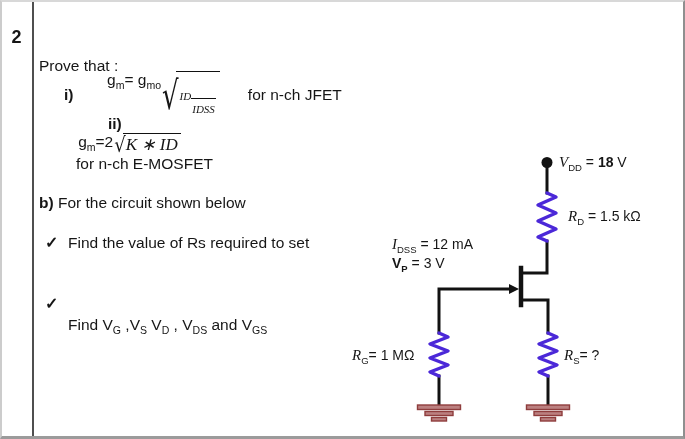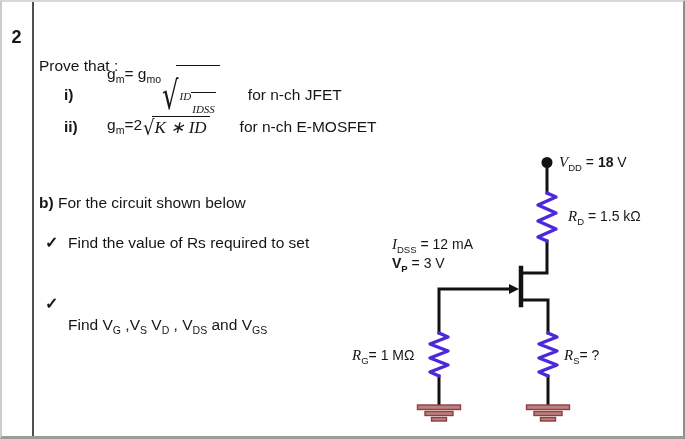--- a/index.html
+++ b/index.html
@@ -23,21 +23,21 @@
   .fexpr { font-size:15.5px; display:flex; align-items:flex-start; }
   .sqrt { display:inline-flex; align-items:center; margin-left:1px; }
   .sqrt .sign { font-family:"DejaVu Sans", sans-serif; margin-right:-3px; }
   .sqrt.big .sign { font-size:26px; transform:scaleY(1.5); transform-origin:55% 50%; }
   .sqrt.big .content { border-top:1.7px solid #111; padding:2px 4px 0 4px; }
   .sqrt.small .sign { font-size:18px; transform:scaleY(1.15); }
   .sqrt.small .content { border-top:1.7px solid #111; padding:0 3px 0 3px;
       font-family:"Liberation Serif", serif; font-style:italic; font-size:17px; }
   .frac { display:inline-flex; flex-direction:row; align-items:center;
       font-family:"Liberation Serif", serif; font-style:italic; font-size:11px; line-height:13px; }
-  .frac .bot { border-top:1.3px solid #111; padding:10px 1px;margin-top:24px; }
+  .frac .bot { border-top:1.3px solid #111; padding:4px 1px;margin-top:24px; }
   .fnote { font-size:15.5px; }
 
   .check { font-size:16px; font-weight:bold; }
 
   
   .clabel { font-size:14px; white-space:nowrap; }
   .clabel i { font-family:"Liberation Serif", serif; font-style:italic; font-size:15px; }
 </style>
 </head>
 <body>
@@ -59,21 +59,21 @@
           <span class="frac">
             <span class="top">ID</span>
             <span class="bot">IDSS</span>
           </span>
         </span>
       </span>
     </span>
     <span class="fnote" style="margin-left:28px;">for n-ch JFET</span>
   </div>
 
-  <div class="abs frow" style="left:62px; top:113px; height:24px;">
+  <div class="abs frow" style="left:44px; top:113px; height:24px;flex-direction:column;">
     <span class="fnum" style="width:43px;">ii)</span>
     <span class="fexpr">
       <span>g<sub>m</sub>=2</span>
       <span class="sqrt small">
         <span class="sign">√</span>
         <span class="content">K ∗ ID</span>
       </span>
     </span>
     <span class="fnote" style="margin-left:30px;">for n-ch E-MOSFET</span>
   </div>

